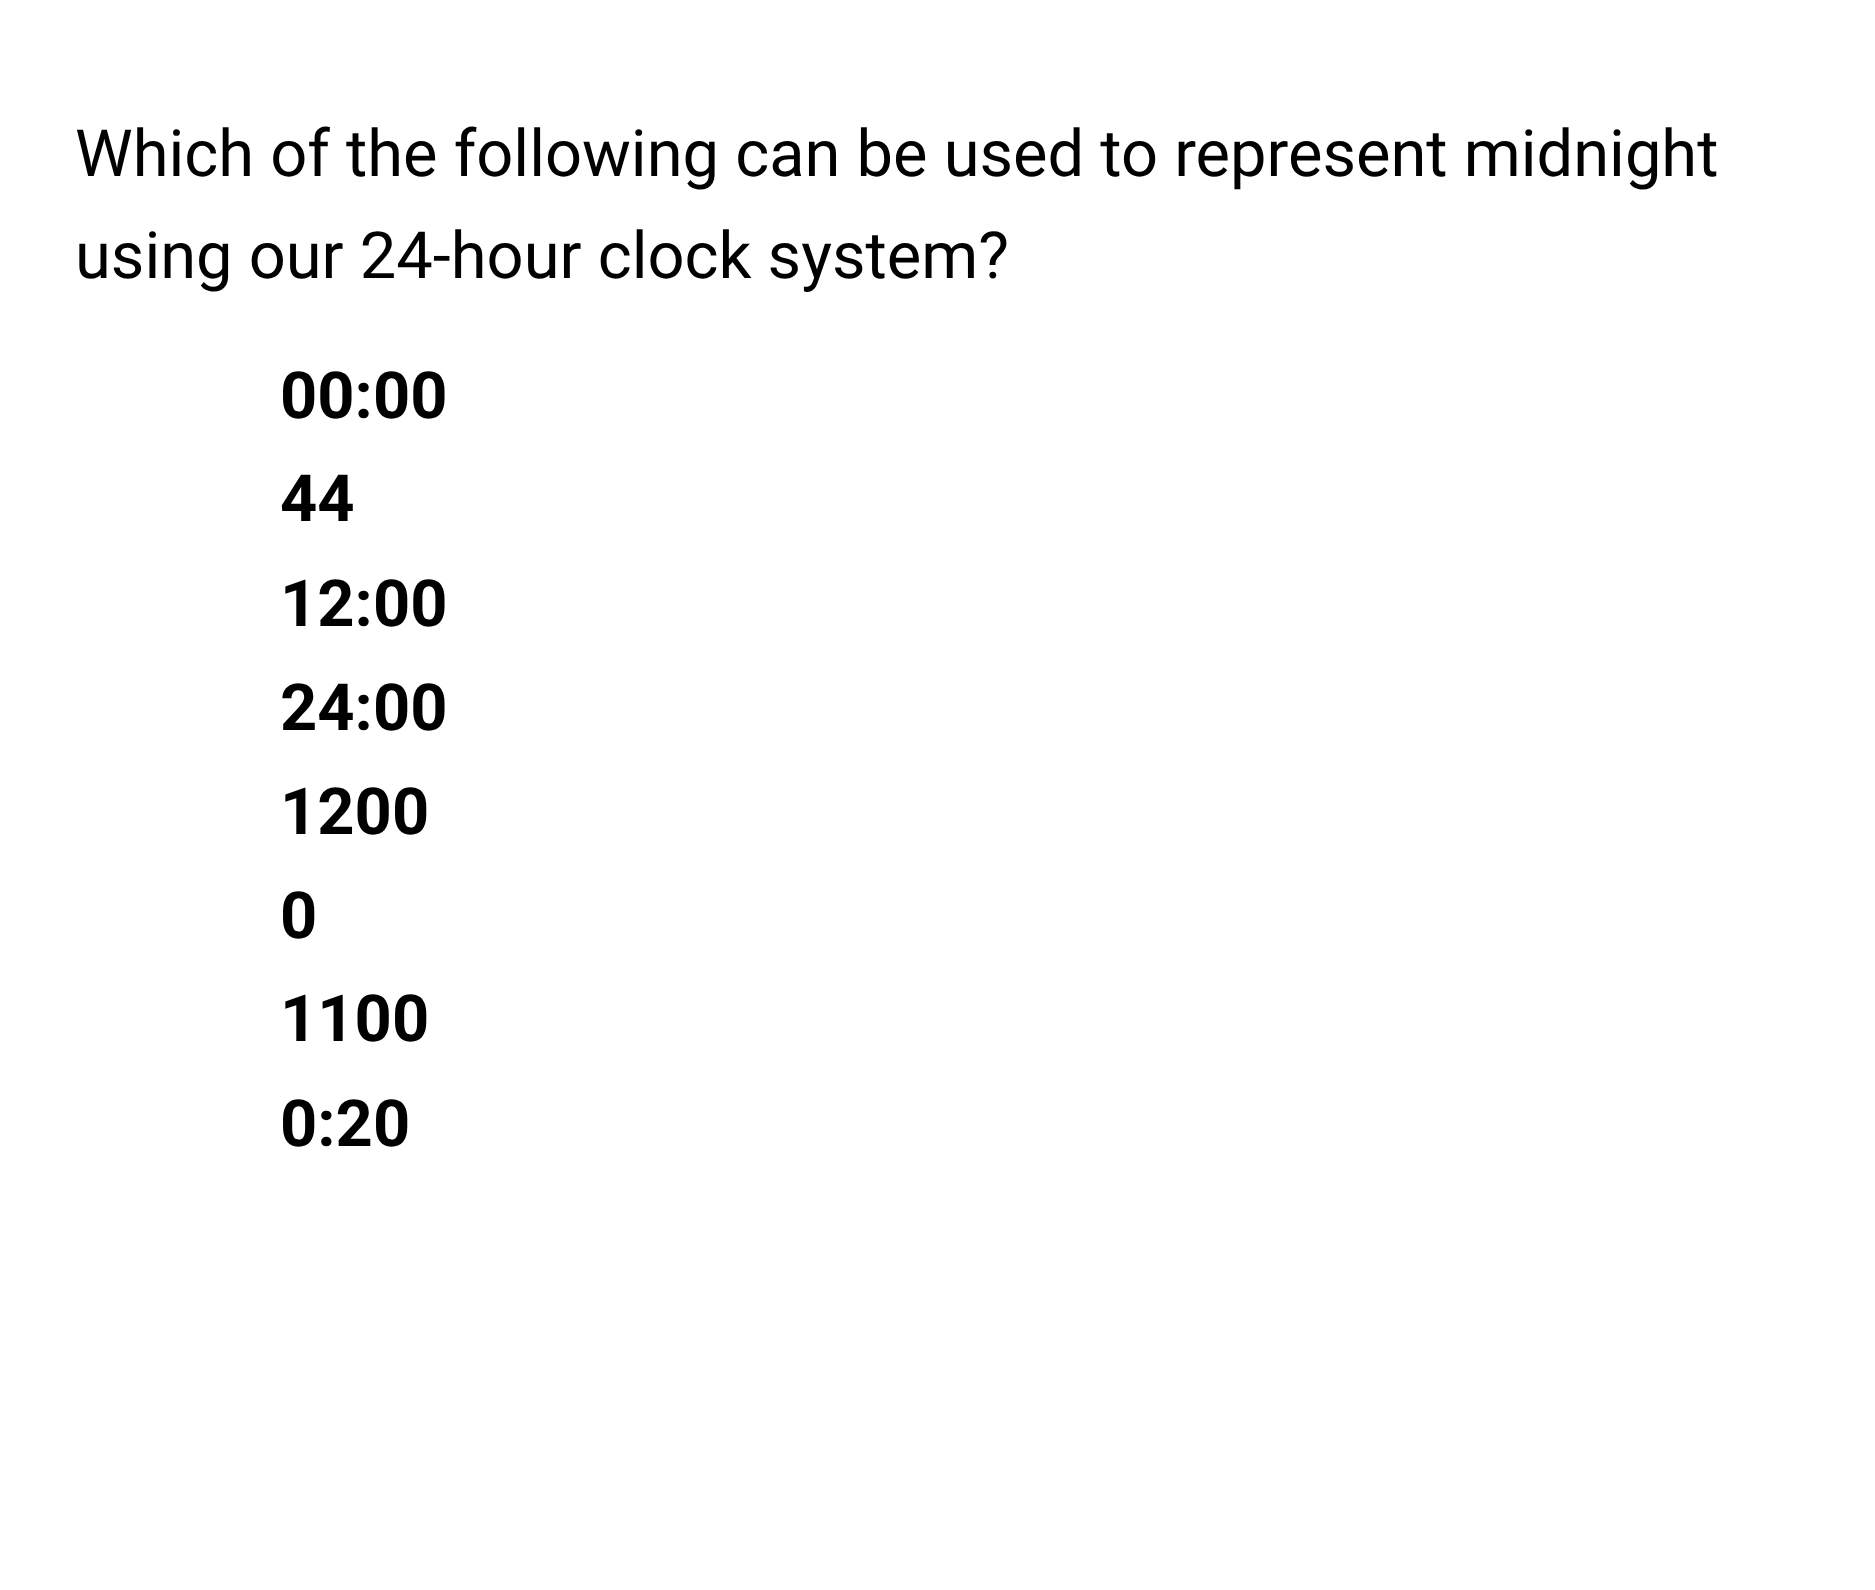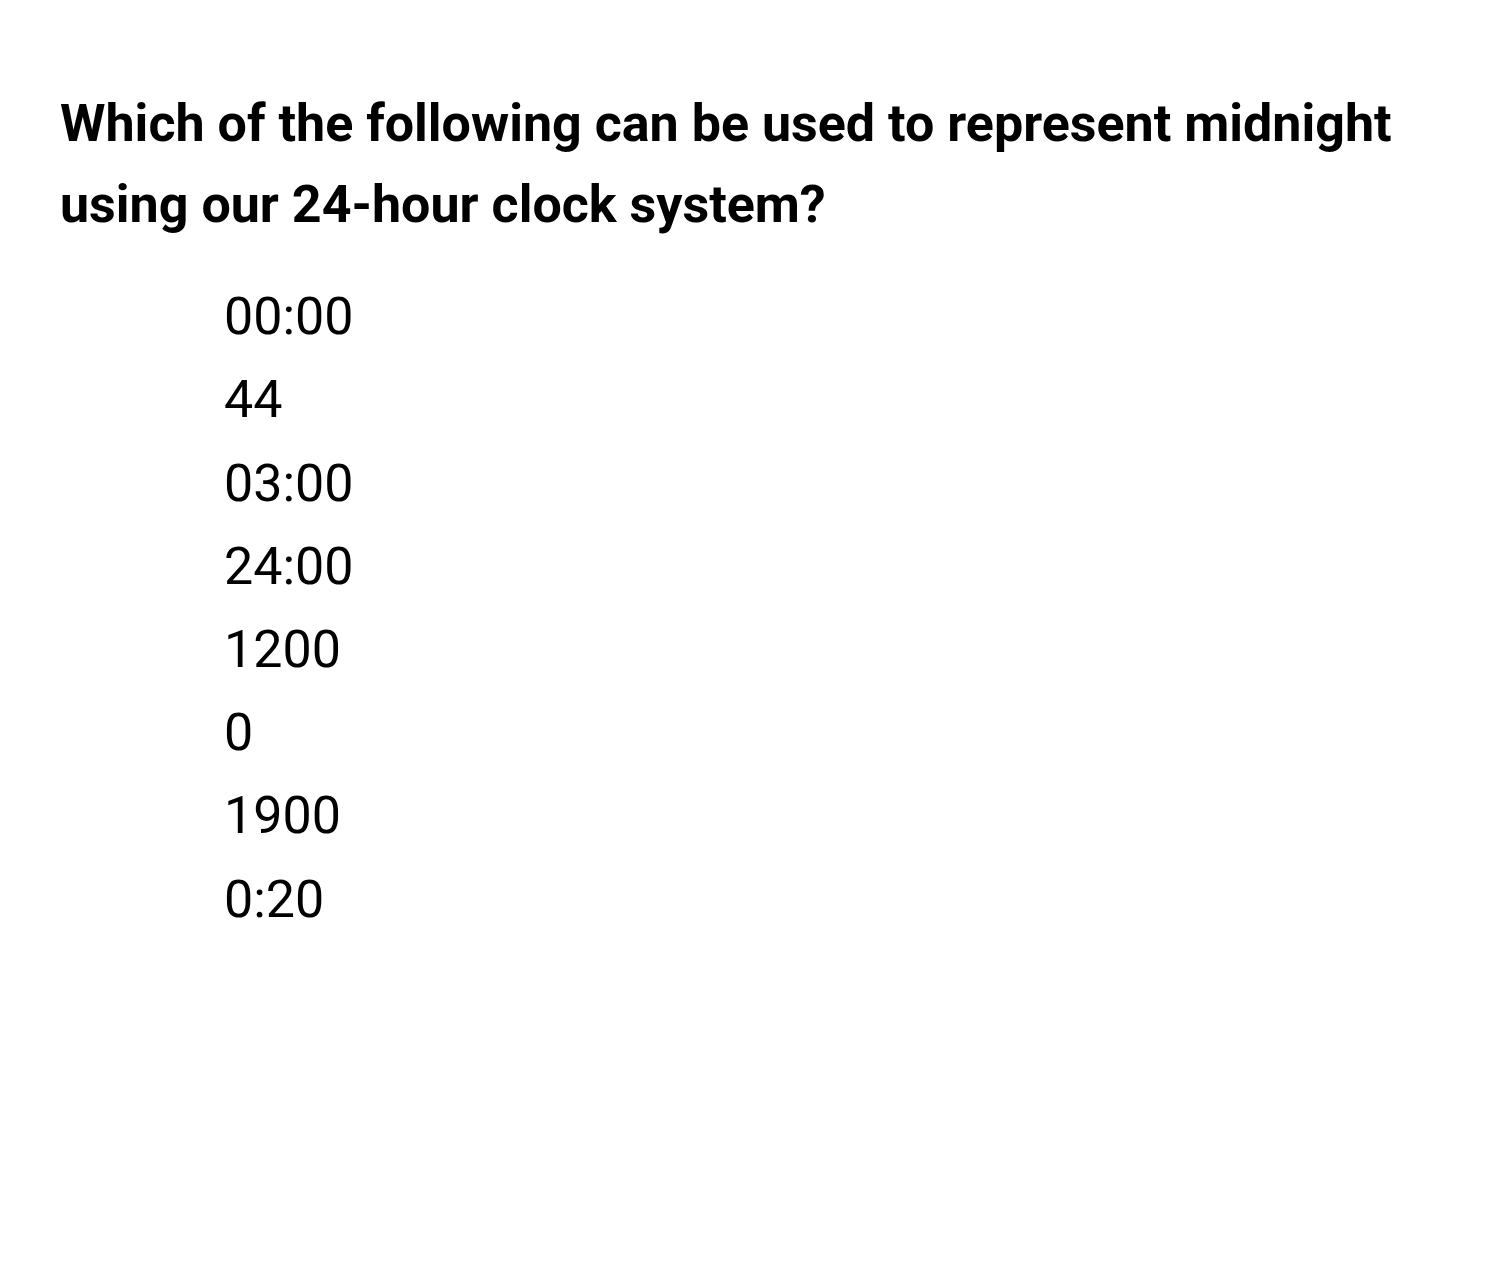--- a/index.html
+++ b/index.html
@@ -11,38 +11,38 @@
       background: #ffffff;
       font-family: -apple-system, BlinkMacSystemFont, "Segoe UI", Roboto, Helvetica, Arial, sans-serif;
       width: 1500px;
       height: 1272px;
       padding: 84px 60px;
       color: #000000;
     }
     .question {
       font-size: 52px;
       line-height: 1.55;
-      font-weight: 700;
+      font-weight: 400;
       margin-bottom: 30px;
     }
     .options {
       padding-left: 164px;
     }
     .option {
       font-size: 52px;
       line-height: 1.6;
-      font-weight: 400;
+      font-weight: 700;
     }
   </style>
 </head>
 <body>
 
 <div class="question">Which of the following can be used to represent midnight using our 24-hour clock system?</div>
 <div class="options">
   <div class="option">00:00</div>
   <div class="option">44</div>
-  <div class="option">03:00</div>
+  <div class="option">12:00</div>
   <div class="option">24:00</div>
   <div class="option">1200</div>
   <div class="option">0</div>
-  <div class="option">1900</div>
+  <div class="option">1100</div>
   <div class="option">0:20</div>
 </div>
 
 </body></html>

